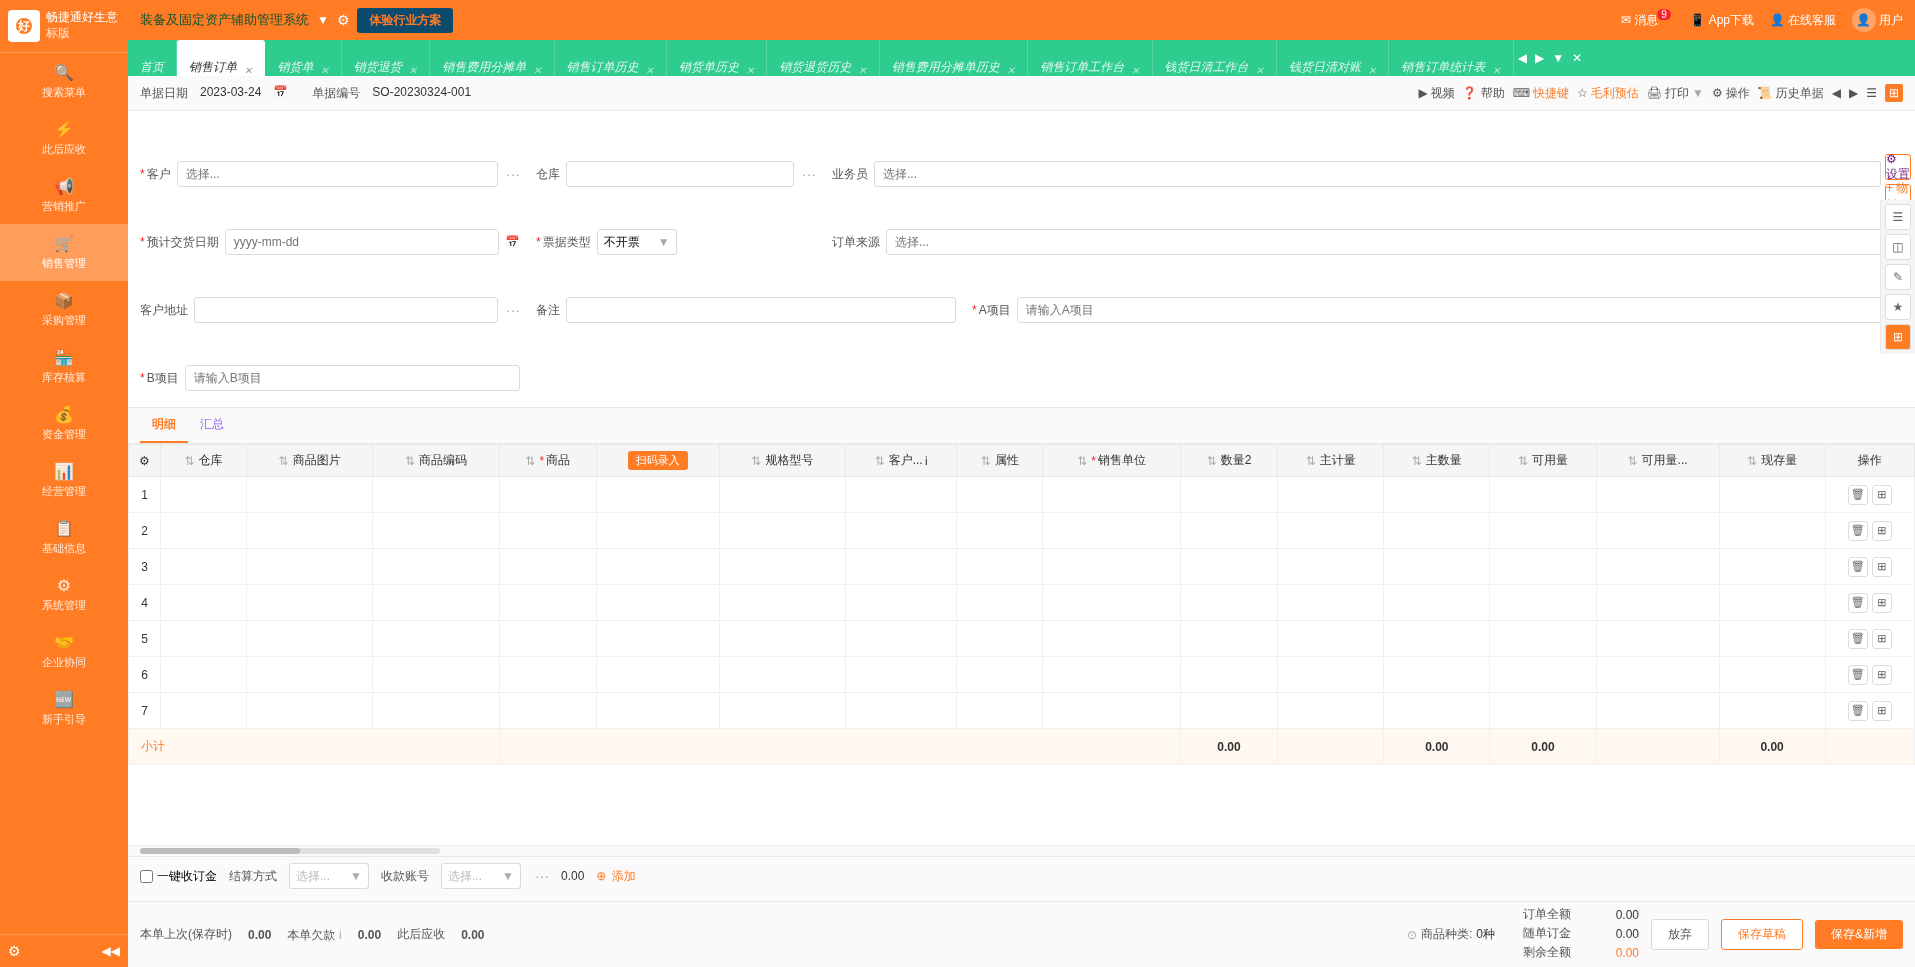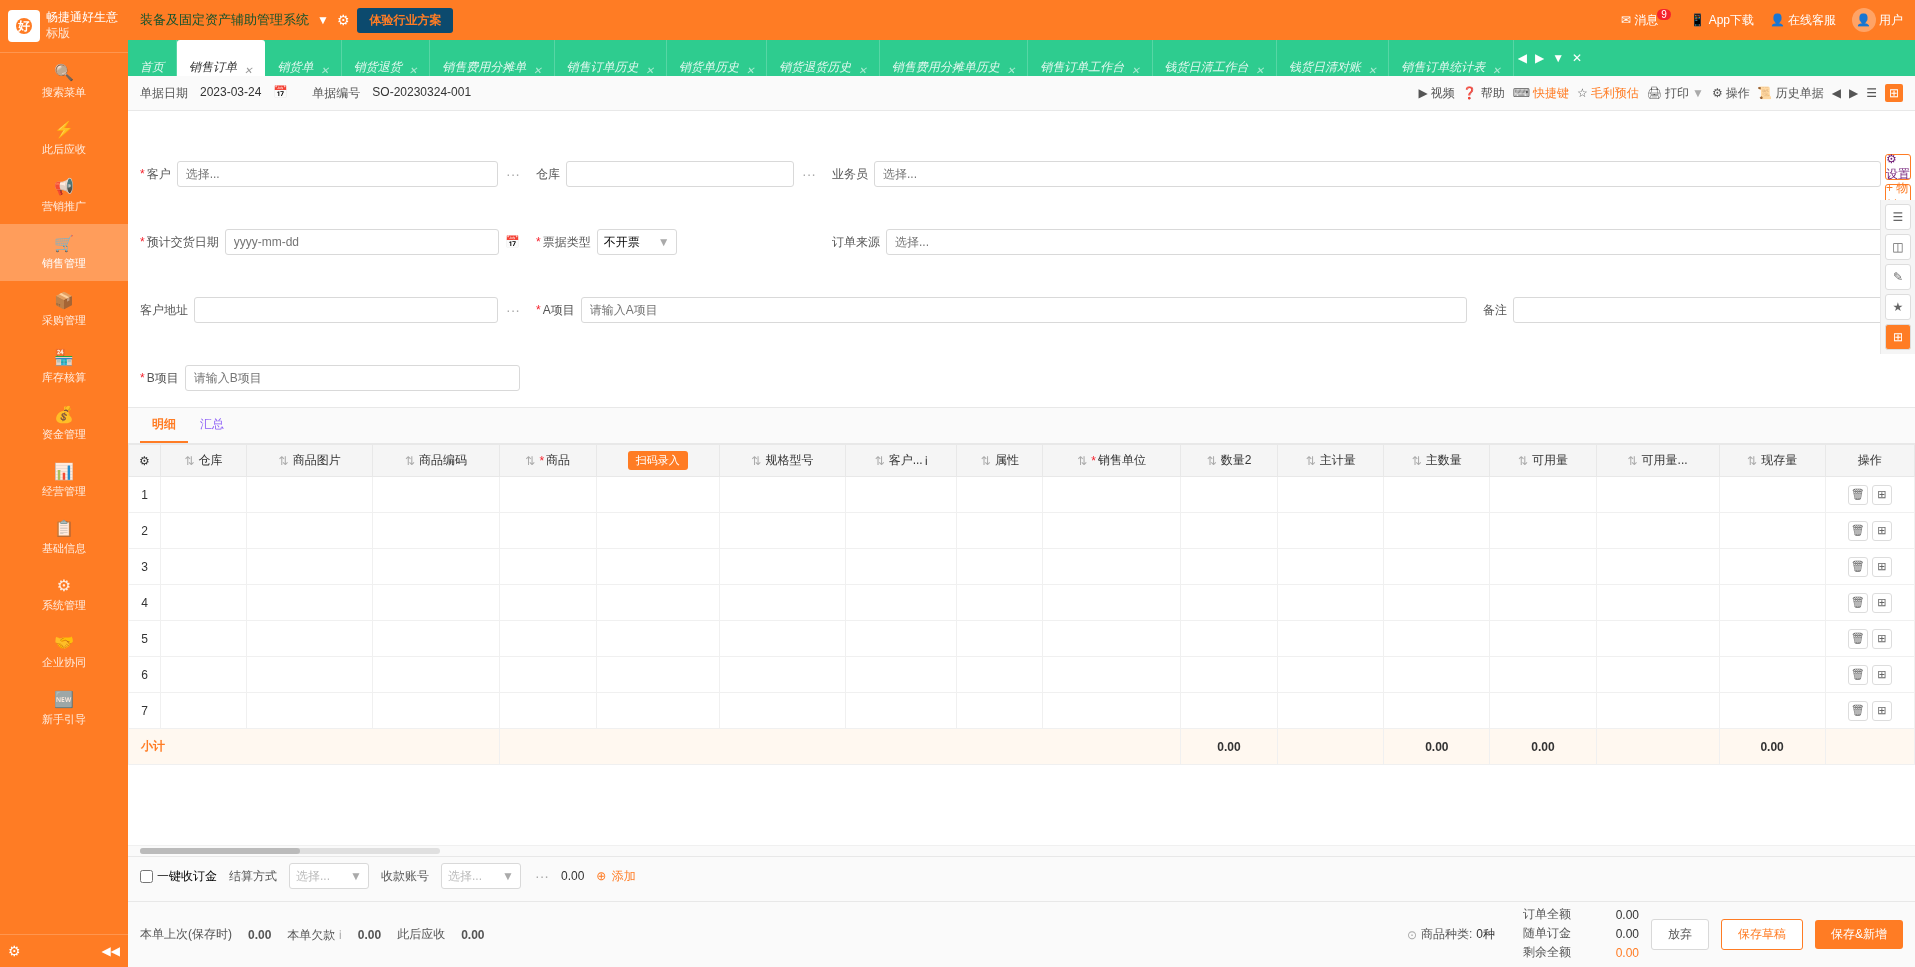--- a/index.html
+++ b/index.html
@@ -202,21 +202,21 @@
       border: none;
       padding: 2px 8px;
       border-radius: 3px;
       cursor: pointer;
       font-size: 11px;
     }
     .col-sort { color: #aaa; margin-right: 2px; cursor: pointer; }
     .th-inner { display: flex; align-items: center; justify-content: center; gap: 2px; }
     .required-star { color: #f5222d; }
     .subtotal-row td { background: #fff8f0; font-weight: bold; }
-    .subtotal-label { color: #ff7c24; font-weight: bold; }
+    .subtotal-label { color: #ff7c24; font-weight: normal; }
     .subtotal-value { color: #ff7c24; }
 
     
     .action-btns { display: flex; gap: 4px; justify-content: center; }
     .action-btn { width: 20px; height: 20px; border: 1px solid #ddd; border-radius: 3px; cursor: pointer; background: white; display: flex; align-items: center; justify-content: center; font-size: 11px; color: #666; }
     .right-panel-btn {
       width: 26px;
       height: 26px;
       border: 1px solid #ddd;
       border-radius: 3px;
@@ -559,27 +559,27 @@
           <input class="form-input" placeholder="选择..." style="">
         </div>
       </div>
 
       <div class="form-row">
         <div class="form-group" style="max-width:380px;">
           <span class="form-label">客户地址</span>
           <input class="form-input" style="">
           <span class="ellipsis-btn">···</span>
         </div>
+        <div class="form-group" style="max-width:420px;">
+          <span class="form-label">备注</span>
+          <input class="form-input" style="">
+        </div>
         <div class="form-group" style="flex:1;">
           <span class="form-label"><span class="required">*</span><span>A项目</span></span>
           <input class="form-input" placeholder="请输入A项目" style="">
-        </div>
-        <div class="form-group" style="max-width:420px;">
-          <span class="form-label">备注</span>
-          <input class="form-input" style="">
         </div>
       </div>
 
       <div class="form-row">
         <div class="form-group" style="max-width:380px;">
           <span class="form-label"><span class="required">*</span><span>B项目</span></span>
           <input class="form-input" placeholder="请输入B项目" style="">
         </div>
       </div>
     </div>

